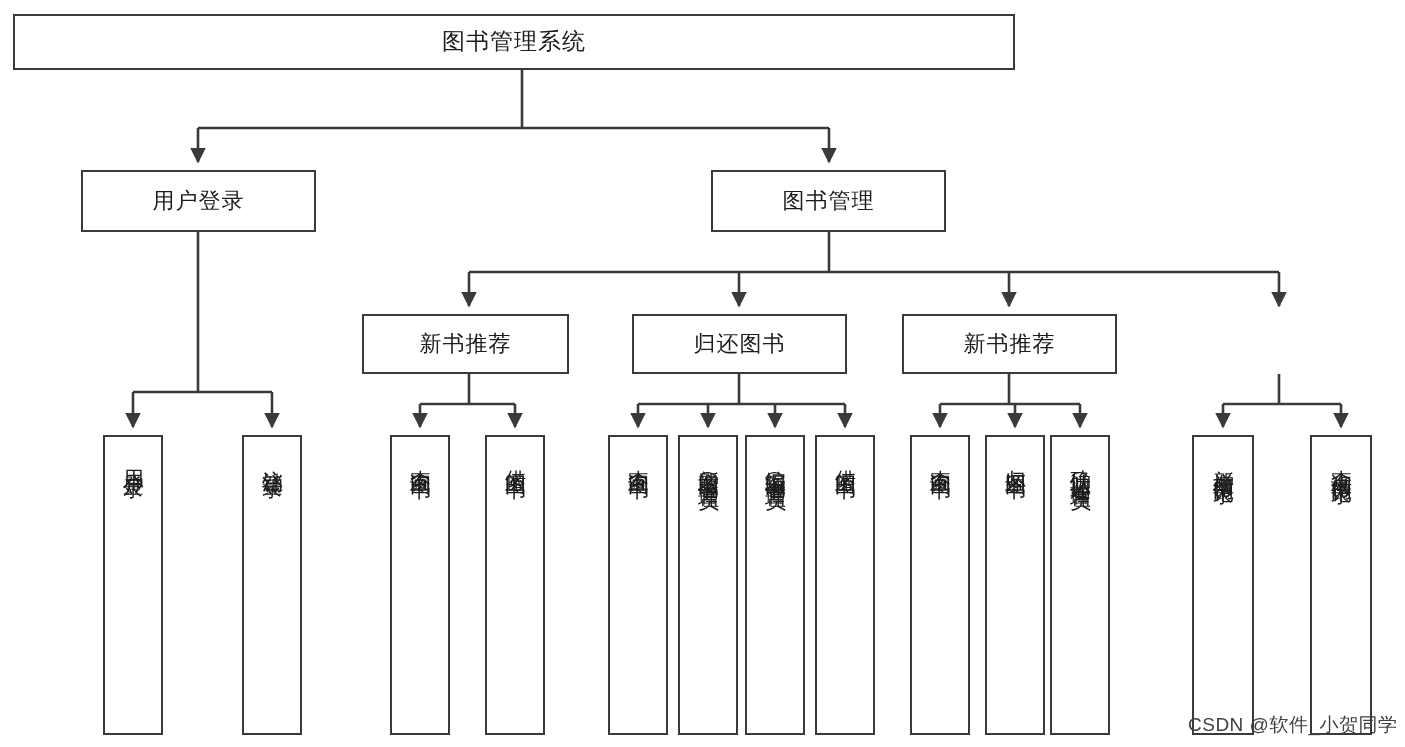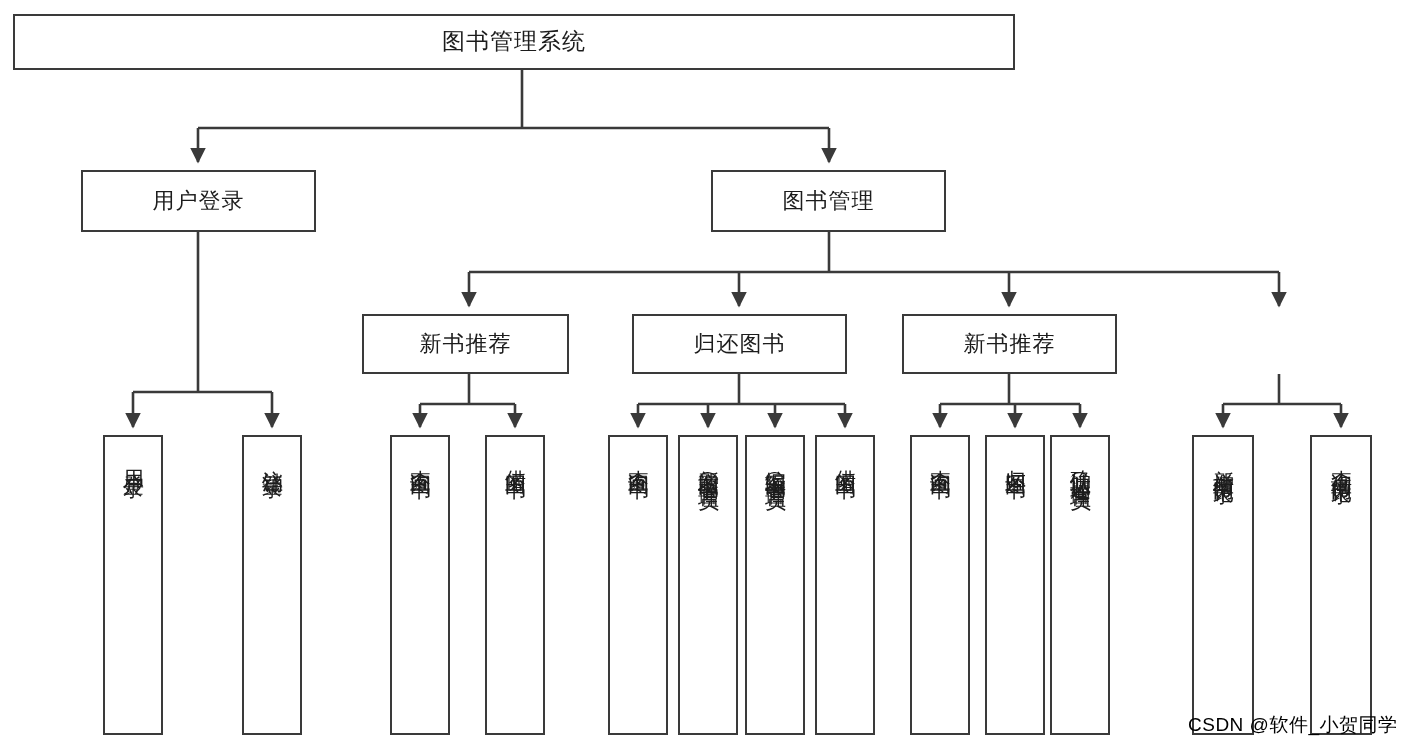--- a/index.html
+++ b/index.html
@@ -56,21 +56,21 @@
     line-height: 1.28;
     letter-spacing: 3px;
     text-align: left;
     white-space: nowrap;
   }
   .watermark {
     position: absolute;
     left: 1188px;
     top: 712px;
     font-size: 19px;
-    color: #000000;
+    color: #404040;
     white-space: nowrap;
     letter-spacing: 0.5px;
   }
 </style>
 </head>
 <body>
 
 <div id="canvas">
 
   <svg id="wires" viewBox="0 0 1405 747" xmlns="http://www.w3.org/2000/svg">

